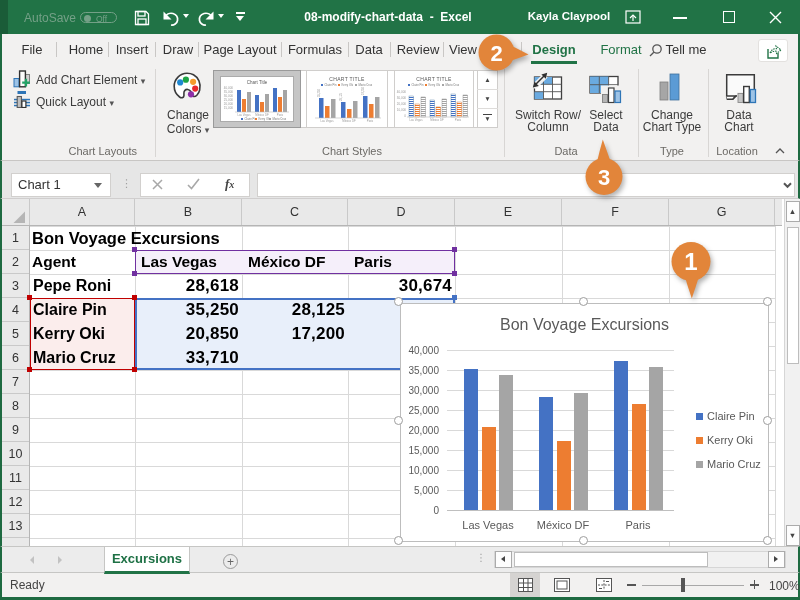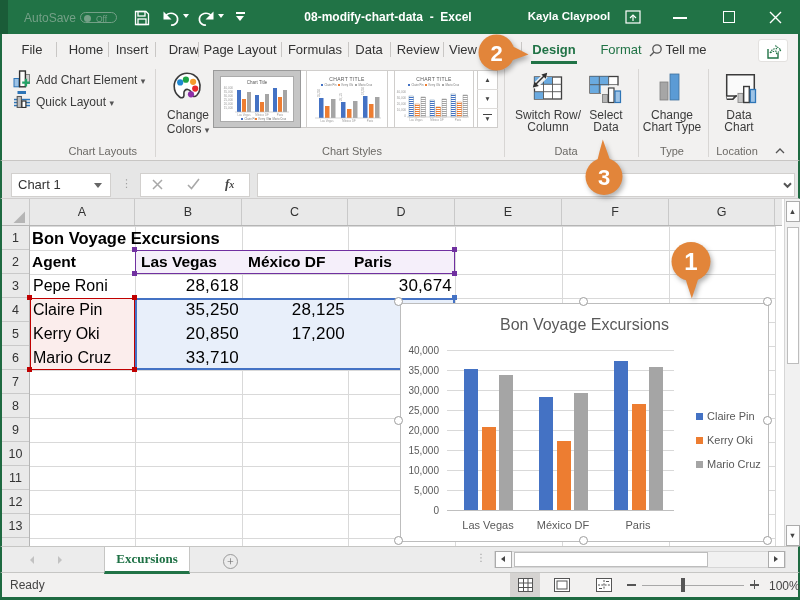--- a/index.html
+++ b/index.html
@@ -24,36 +24,36 @@
 
 #sheet{position:absolute;left:0;top:199px;width:800px;height:347px;background:#fff;border-left:2px solid #1e6a41;border-right:2px solid #1e6a41;}
 #colheads{position:absolute;left:0;top:0;width:780px;height:27px;background:#e9e9e9;border-bottom:1px solid #b5b5b5;}
 .ch{position:absolute;top:0;height:26px;line-height:26px;text-align:center;font-size:12.5px;color:#333;border-right:1px solid #c9c9c9;}
 #rowheads{position:absolute;left:0;top:27px;width:28px;height:320px;background:#e9e9e9;border-right:1px solid #b5b5b5;}
 .rh{position:absolute;left:0;width:27px;height:24px;line-height:24px;text-align:center;font-size:12.5px;color:#333;border-bottom:1px solid #c9c9c9;}
 #grid{position:absolute;left:28px;top:27px;width:746px;height:320px;background:#fff;
   background-image:linear-gradient(to bottom,#d9d9d9 1px,transparent 1px);
   background-size:746px 24px;}
 .vgl{position:absolute;top:27px;width:1px;height:320px;background:#d9d9d9;}
-.cell{position:absolute;font-size:16px;color:#000;white-space:nowrap;height:24px;line-height:24px;}
+.cell{position:absolute;font-size:16px;color:#000;white-space:nowrap;height:24px;line-height:24px;font-weight:bold;}
 .num{text-align:right;font-size:17px;letter-spacing:0.2px;}
 
 .rangebox{position:absolute;}
 .hndl{position:absolute;width:5px;height:5px;}
 
 #chart{position:absolute;left:398px;top:104px;width:369px;height:239px;background:#fff;border:1px solid #bdbdbd;}
 .bar{position:absolute;}
 .ylab{position:absolute;right:0;font-size:10px;color:#595959;text-align:right;}
 .xlab{position:absolute;font-size:11px;color:#595959;text-align:center;}
 .gl{position:absolute;height:1px;background:#d9d9d9;}
 .lgsq{position:absolute;width:7px;height:7px;}
 .lgtx{position:absolute;font-size:11px;color:#595959;white-space:nowrap;}
 .chndl{position:absolute;width:9px;height:9px;border-radius:50%;background:#fff;border:1.5px solid #9e9e9e;}
 
-#tabbar{position:absolute;left:0;top:546px;width:800px;height:26px;background:#ececec;border-top:1px solid #c6c6c4;border-left:2px solid #1e6a41;border-right:2px solid #1e6a41;font-family:Liberation Serif, serif;}
+#tabbar{position:absolute;left:0;top:546px;width:800px;height:26px;background:#ececec;border-top:1px solid #c6c6c4;border-left:2px solid #1e6a41;border-right:2px solid #1e6a41;}
 #statusbar{position:absolute;left:0;top:572px;width:800px;height:28px;background:#f2f1f0;border-top:1px solid #c6c6c4;border-left:2px solid #1e6a41;border-right:2px solid #1e6a41;border-bottom:3px solid #1e6a41;}
 </style>
 </head>
 <body>
 <div id="app">
 
 <div id="titlebar">
   <div class="abs" style="left:0;top:0;width:8px;height:34px;background:#1a5c38;"></div>
   <div class="abs" style="left:24px;top:11px;font-size:12px;color:#74a087;">AutoSave</div>
   <div class="abs" style="left:80px;top:12px;width:37px;height:11px;border:1px solid #74a087;border-radius:6px;">
@@ -97,21 +97,21 @@
 
   <svg class="abs" style="left:769px;top:11px;" width="13" height="13" viewBox="0 0 13 13">
     <path d="M1 1 L12 12 M12 1 L1 12" stroke="#fff" stroke-width="1.4"></path>
   </svg>
 </div>
 
 <div id="tabrow">
   <div class="tab" style="left:11px;width:38px;">File</div>
   <div class="tab" style="left:62px;width:44px;">Home</div>
   <div class="tab" style="left:108px;width:44px;">Insert</div>
-  <div class="tab" style="left:155px;width:42px;text-align:right;">Draw</div>
+  <div class="tab" style="left:155px;width:42px;">Draw</div>
   <div class="tab" style="left:281px;width:64px;">Formulas</div>
   <div class="tab" style="left:198px;width:80px;">Page Layout</div>
   <div class="tab" style="left:348px;width:38px;">Data</div>
   <div class="tab" style="left:390px;width:52px;">Review</div>
   <div class="tab" style="left:440px;width:42px;">View</div>
   <div class="tab" style="left:524px;width:56px;color:#217346;font-weight:bold;">Design</div>
   <div class="abs" style="left:529px;top:27px;width:46px;height:3px;background:#217346;"></div>
   <div class="tab" style="left:592px;width:54px;color:#217346;">Format</div>
 
   <svg class="abs" style="left:647px;top:9px;" width="14" height="14" viewBox="0 0 14 14">

